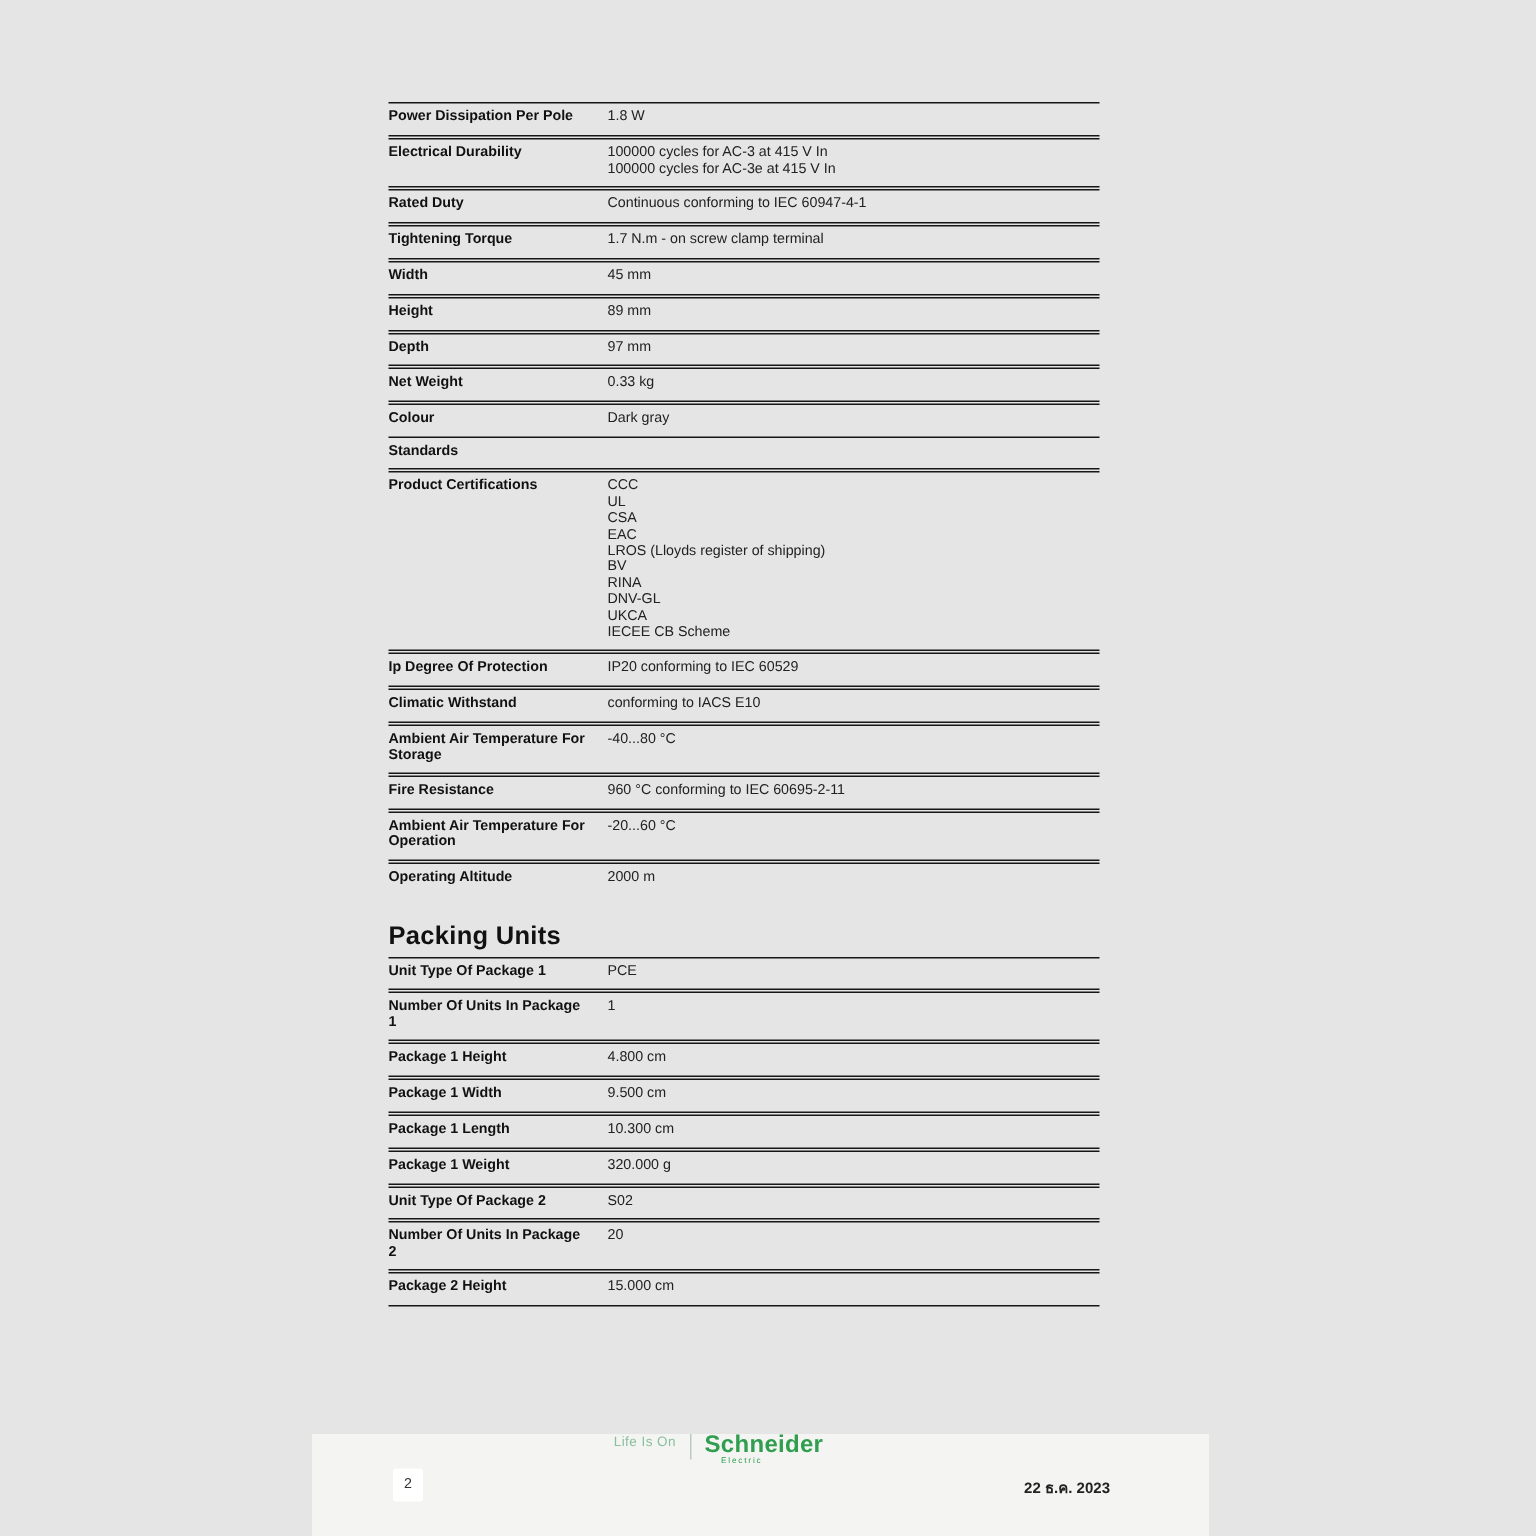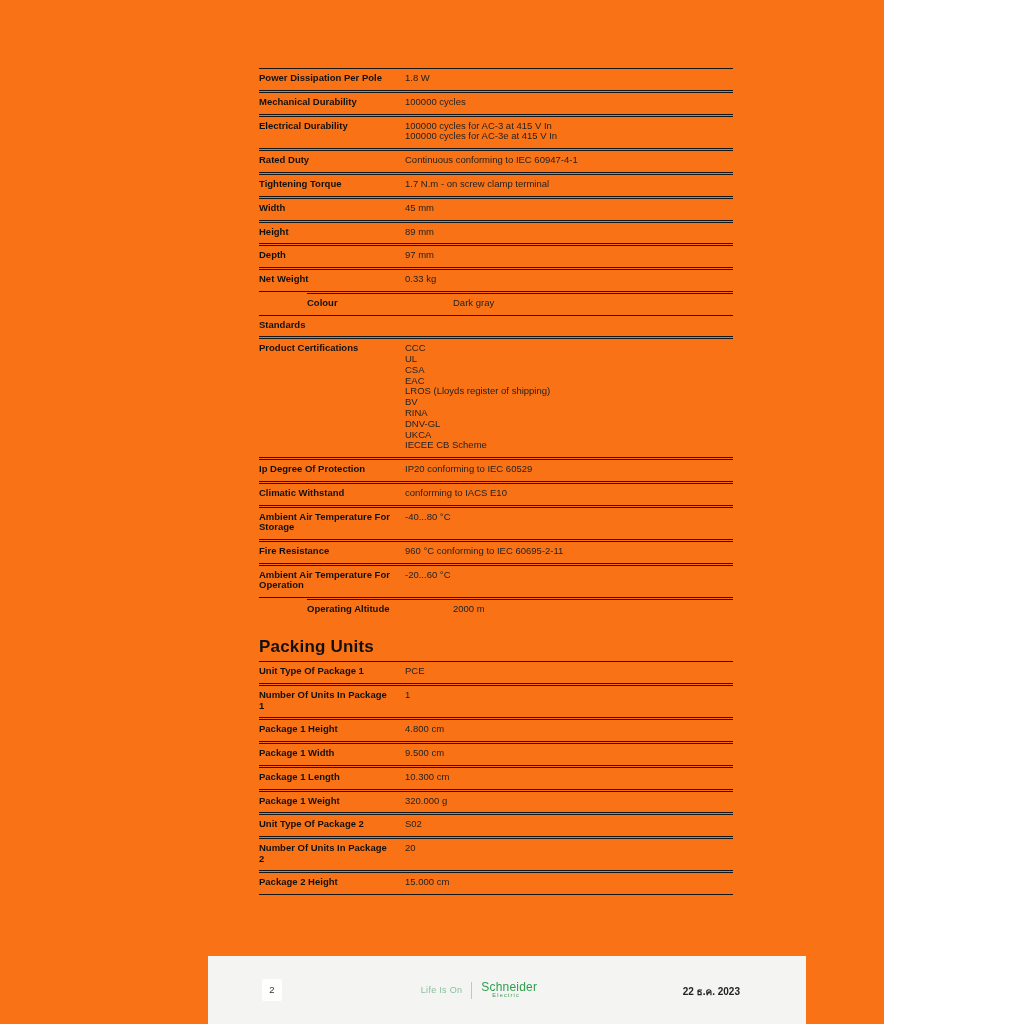--- a/index.html
+++ b/index.html
@@ -6,22 +6,22 @@
   html, body { margin: 0; padding: 0; }
   body {
     width: 1024px; height: 1024px;
     background: #ffffff;
     font-family: "Liberation Sans", sans-serif;
     color: #1a1a1a;
     overflow: hidden;
   }
   .page {
     position: relative;
-    width: 884px; height: 1024px;
-    background: #f97316;
+    width: 1024px; height: 1024px;
+    background: #e5e5e5;
     overflow: hidden;
   }
   .content {
     position: absolute;
     left: 259px; top: 68px;
     width: 474px;
   }
   .section-heading {
     font-size: 17px;
     font-weight: bold;
@@ -30,21 +30,21 @@
     color: #111111;
   }
   .spec-table { width: 100%; }
   .spec-row {
     display: flex;
     border-top: 1px solid #161616;
     border-bottom: 1px solid #161616;
     margin-bottom: 1px;
     padding: 4px 0 6px 0;
   }
-  .spec-row.last { border-bottom: none; margin-bottom: 0; margin-left: 48px; }
+  .spec-row.last { border-bottom: none; margin-bottom: 0; }
   .spec-label {
     flex: 0 0 146px;
     width: 146px;
     padding-right: 12px;
     font-weight: bold;
     font-size: 9.5px;
     line-height: 10.5px;
     color: #111111;
   }
   .spec-value {
@@ -70,40 +70,39 @@
     text-align: center;
     line-height: 22px;
     font-size: 9.5px;
     color: #333333;
   }
   .logo-group {
     position: absolute;
     left: 0; right: 56px; top: 0; bottom: 0;
     display: flex;
     justify-content: center;
-    align-items: center;
     gap: 9px;
   }
   .tagline {
     color: #8abf9e;
     font-size: 9px;
     letter-spacing: 0.3px;
   }
   .logo-divider {
     width: 1px; height: 17px;
     background: #b9cabf;
   }
   .brand-block {
     color: #2f9e4f;
     line-height: 1;
     text-align: left;
   }
   .brand-name {
-    font-weight: normal;
-    font-size: 12px;
+    font-weight: bold;
+    font-size: 16px;
     letter-spacing: 0.2px;
     display: block;
   }
   .brand-sub {
     font-size: 5.5px;
     letter-spacing: 1.2px;
     display: block;
     margin: 0 0 0 11px;
     text-transform: none;
   }
@@ -121,26 +120,20 @@
 
 <div class="page">
 
   <div class="content" id="sections-root">
       <section class="spec-section">
         <div class="spec-table">
           <div class="spec-row">
             <div class="spec-label">Power Dissipation Per Pole</div>
             <div class="spec-value">
               <div class="value-line">1.8 W</div>
-            </div>
-          </div>
-          <div class="spec-row">
-            <div class="spec-label">Mechanical Durability</div>
-            <div class="spec-value">
-              <div class="value-line">100000 cycles</div>
             </div>
           </div>
           <div class="spec-row">
             <div class="spec-label">Electrical Durability</div>
             <div class="spec-value">
               <div class="value-line">100000 cycles for AC-3 at 415 V In</div>
               <div class="value-line">100000 cycles for AC-3e at 415 V In</div>
             </div>
           </div>
           <div class="spec-row">

